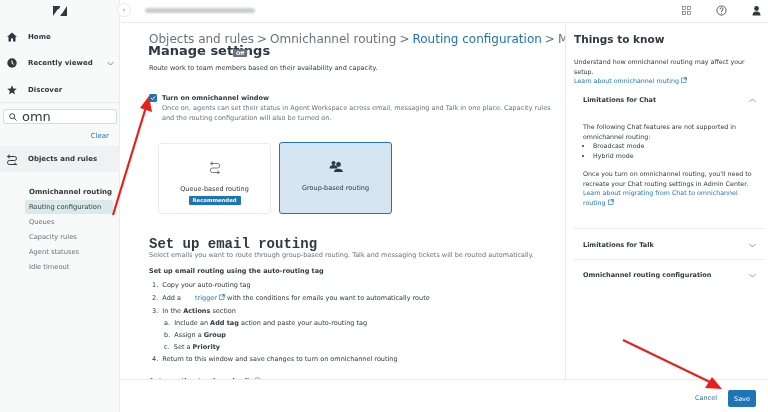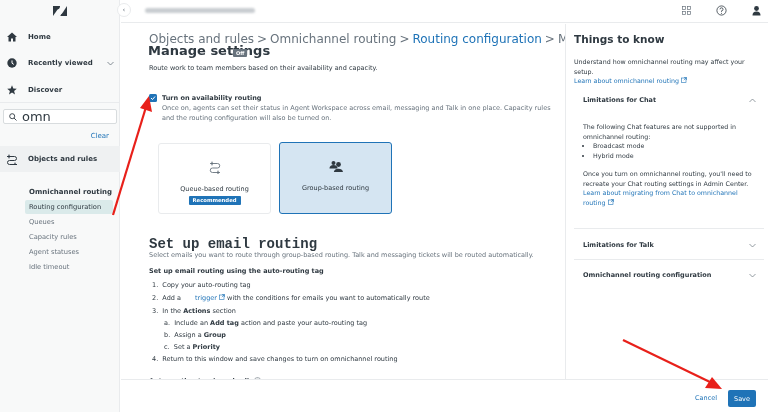--- a/index.html
+++ b/index.html
@@ -170,21 +170,21 @@
   </div>
   <h1 class="page-title">Manage settings</h1>
   <span class="off-badge">Off</span>
   <p class="subtitle">Route work to team members based on their availability and capacity.</p>
 
   <div class="cb">
     <svg width="6" height="6" viewBox="0 0 6 6">
         <path d="M1 3 L2.5 4.5 L5 1.5" stroke="#fff" stroke-width="1" fill="none"></path>
       </svg>
   </div>
-  <label class="cb-label">Turn on availability routing</label>
+  <label class="cb-label">Turn on omnichannel window</label>
   <p class="cb-desc">Once on, agents can set their status in Agent Workspace across email, messaging and Talk in one place. Capacity rules and the routing configuration will also be turned on.</p>
 
   <div class="card" style="left:37px">
     <svg class="ic" viewBox="0 0 14 14">
       <path d="M2 3.5 H9.5 A2.2 2.2 0 0 1 9.5 8 H4.5 A2.2 2.2 0 0 0 4.5 12.5 H12" stroke="#68737d" stroke-width="0.9" fill="none"></path>
       <circle cx="4" cy="3.5" r="1" fill="#68737d"></circle>
         <circle cx="10" cy="12.5" r="1" fill="#68737d"></circle>
       <path d="M4 1.5 V5.5 M10 10.5 V14" stroke="#68737d" stroke-width="0.8"></path>
     </svg>
     <span class="lbl">Queue-based routing</span>

